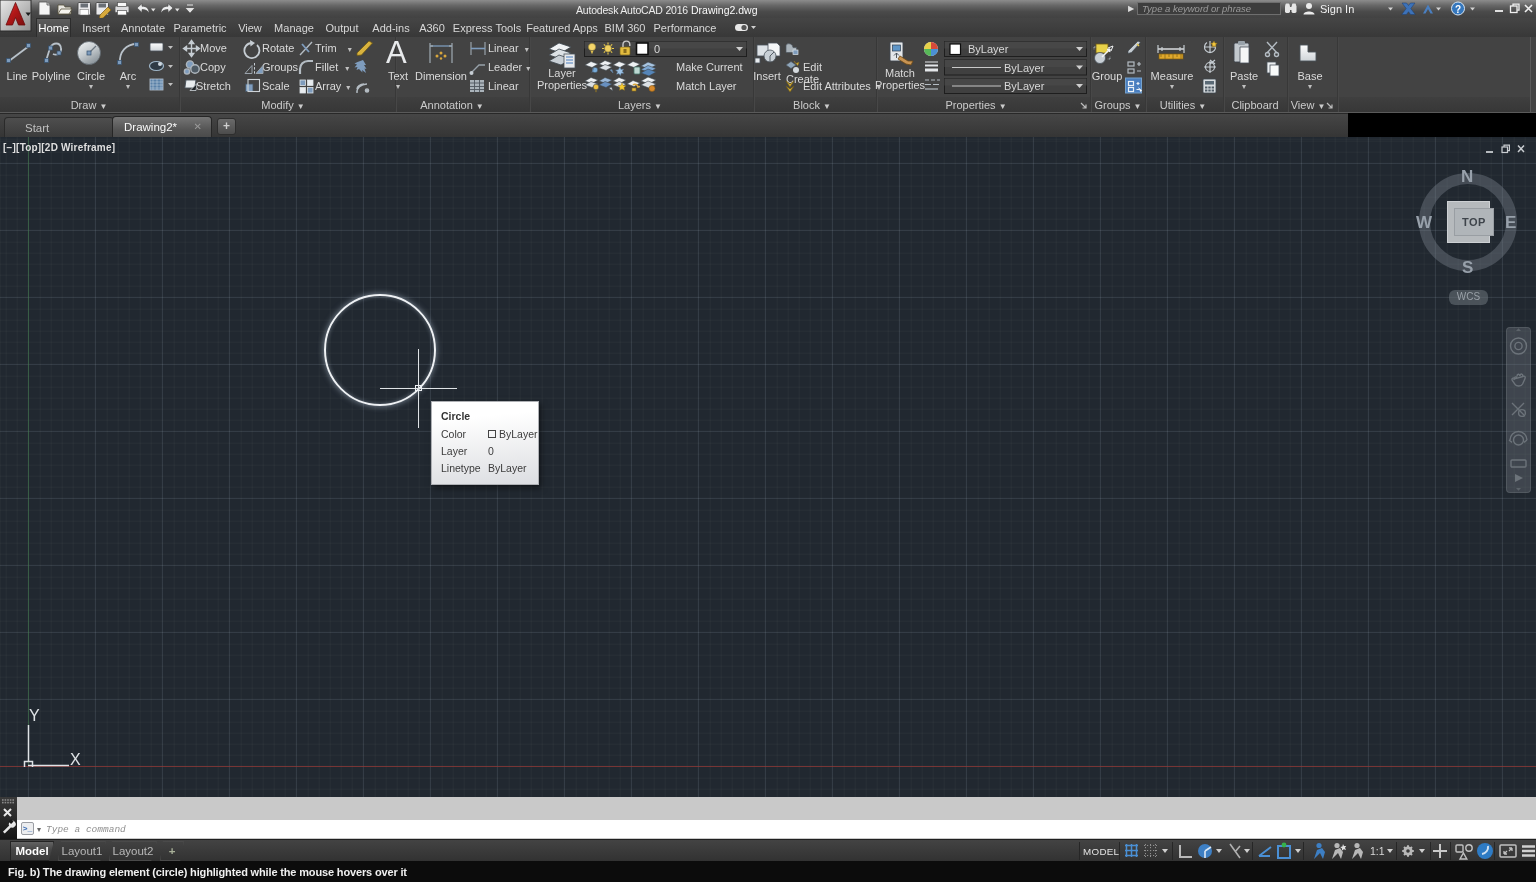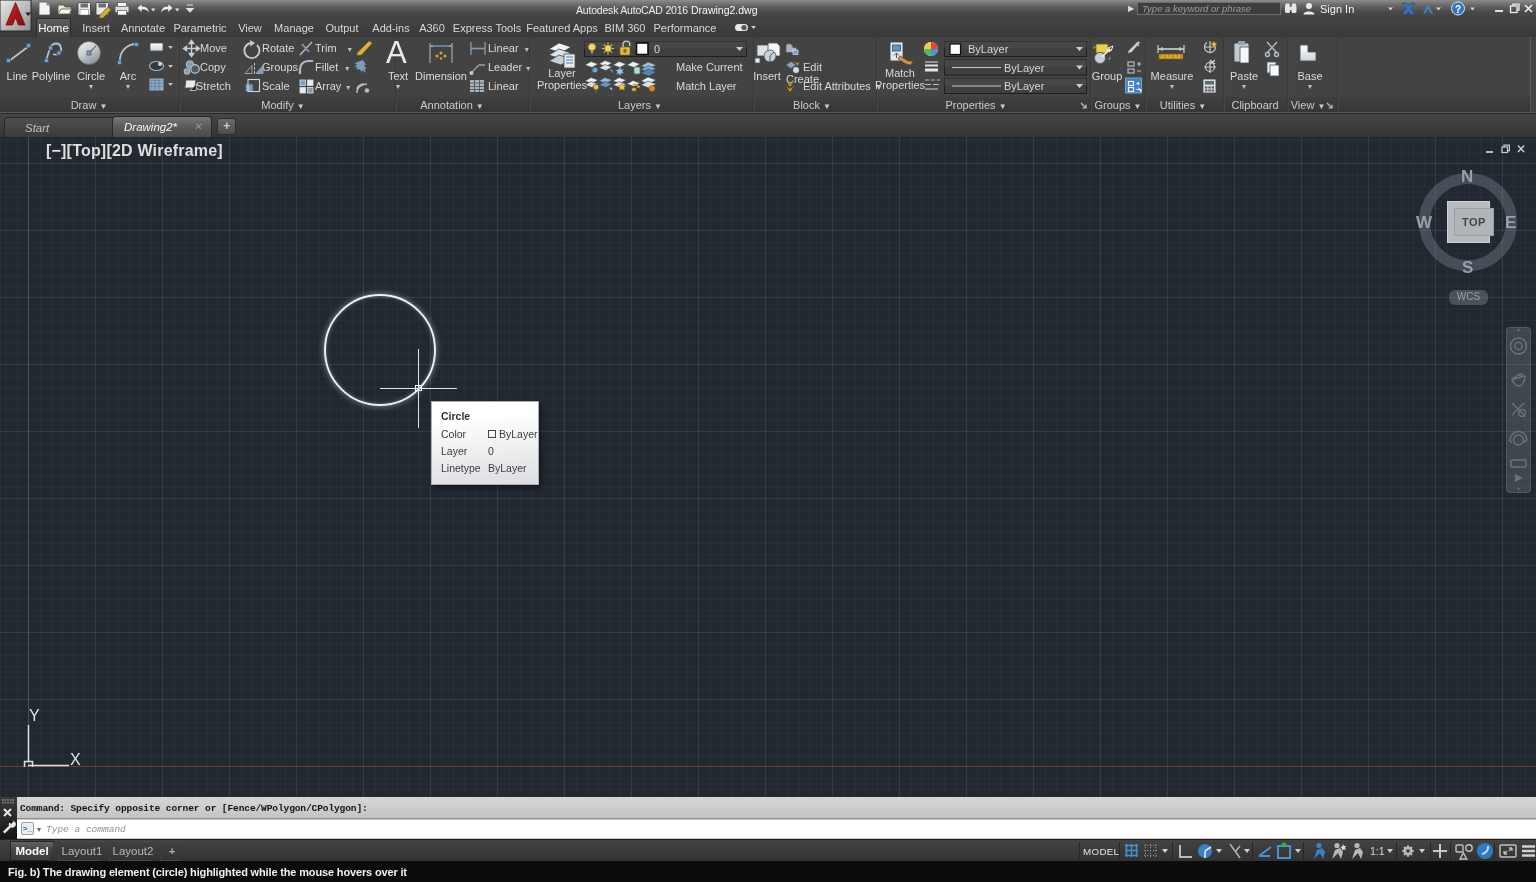--- a/index.html
+++ b/index.html
@@ -16,33 +16,33 @@
   #hometab { left:36px; top:0px; width:35px; height:19px; background:linear-gradient(#5d5d5d,#434343); border:1px solid #2c2c2c; border-bottom:none; color:#fff; text-align:center; line-height:18px; font-size:11.5px; }
   
   #ribbon { left:0; top:37px; width:1536px; height:76px; background:#434343; border-bottom:1px solid #5a5a5a; }
   #ribbon .strip { position:absolute; left:0; top:60px; width:1531px; height:15px; background:linear-gradient(#3f3f3f,#373737); }
   .sep { position:absolute; top:0; width:2px; height:75px; background:linear-gradient(to right,#303030,#4f4f4f); }
   .plabel { position:absolute; top:62px; font-size:11px; color:#cbcbcb; white-space:nowrap; }
   .rlabel { position:absolute; font-size:11px; color:#dadada; white-space:nowrap; }
   .rlabel.c { transform:translateX(-50%); }
   .caret:after { content:"▾"; font-size:8px; color:#c0c0c0; }
   
-  #filetabs { left:0; top:113px; width:1536px; height:24px; background:linear-gradient(#464646,#353535); border-top:1px solid #282828;font-style:italic;}
+  #filetabs { left:0; top:113px; width:1348px; height:24px; background:linear-gradient(#464646,#353535); border-top:1px solid #282828;}
   #tab-start { left:4px; top:3px; width:110px; height:21px; background:linear-gradient(#4e4e4e,#3a3a3a); border:1px solid #2a2a2a; border-bottom:none; border-radius:4px 4px 0 0; color:#c0c0c0; font-size:11.5px; line-height:20px; padding-left:20px;}
   #tab-d2 { left:112px; top:2px; width:100px; height:22px; background:linear-gradient(#757575,#555555 60%,#4a4a4a); border:1px solid #262626; border-bottom:none; border-radius:4px 4px 0 0; color:#fafafa; font-size:11.5px; line-height:20px; padding-left:11px;}
   #tab-plus { left:217px; top:4px; width:19px; height:17px; background:linear-gradient(#6a6a6a,#4c4c4c); border:1px solid #2e2e2e; border-radius:3px; color:#cfcfcf; text-align:center; line-height:15px; font-size:12px; font-weight:bold;}
   
   #viewport { left:0; top:137px; width:1536px; height:661px; background-color:#212830;
     background-image:
       repeating-linear-gradient(to right, rgba(173,196,221,0.10) 0 1px, transparent 1px 67px),
       repeating-linear-gradient(to bottom, rgba(173,196,221,0.10) 0 1px, transparent 1px 67px),
       repeating-linear-gradient(to right, rgba(255,255,255,0.030) 0 1px, transparent 1px 11.1667px),
       repeating-linear-gradient(to bottom, rgba(255,255,255,0.030) 0 1px, transparent 1px 11.1667px);
     background-position: 28px 26px, 28px 26px, 5.7px 3.7px, 5.7px 3.7px; }
-  #vplabel { left:3px; top:5px; font-size:16px; font-weight:bold; color:#dfdfdf; letter-spacing:0.2px;margin-left:43px; }
+  #vplabel { left:3px; top:5px; font-size:10px; font-weight:bold; color:#dfdfdf; letter-spacing:0.2px; }
   #greenaxis { left:28px; top:0; width:1px; height:629px; background:rgba(60,120,70,0.55); }
   #redaxis { left:0px; top:629px; width:1536px; height:1px; background:rgba(148,50,45,0.7); }
   #circle { left:324px; top:157px; width:112px; height:112px; border:2.5px solid #eef1f4; border-radius:50%;
     box-shadow:0 0 6px rgba(210,225,245,0.55), inset 0 0 4px rgba(210,225,245,0.35); }
   .chair { position:absolute; background:#dfe3e6; }
   #tooltip { left:431px; top:264px; width:108px; height:84px; background:linear-gradient(175deg,#ffffff 20%,#e9eaec 70%,#dcdee2); border:1px solid #aeb0b4; box-shadow:2px 3px 6px rgba(0,0,0,0.5); font-size:10.5px; color:#3c3c3c; }
   #tooltip .tt-title { position:absolute; left:9px; top:8px; font-weight:bold; color:#333; }
   #tooltip .lab { position:absolute; left:9px; white-space:nowrap; }
   #tooltip .val { position:absolute; left:56px; white-space:nowrap; }
   
@@ -618,23 +618,20 @@
     </div>
     <svg class="abs" id="ucs" style="left:18px;top:568px;" width="70" height="62" viewBox="0 0 70 62">
       <text x="11" y="16" fill="#dfe3e6" font-size="16" font-family="Liberation Sans">Y</text>
       <line x1="10.5" y1="20" x2="10.5" y2="56" stroke="#dfe3e6" stroke-width="1.5"></line>
       <line x1="10" y1="60.5" x2="51" y2="60.5" stroke="#dfe3e6" stroke-width="1.5"></line>
       <rect x="6.5" y="56.5" width="8" height="8" fill="none" stroke="#dfe3e6" stroke-width="1.5"></rect>
       <text x="52" y="60" fill="#dfe3e6" font-size="16" font-family="Liberation Sans">X</text>
     </svg>
   </div>
   <div class="abs" id="cmdarea">
-    <div id="cmd-hist">
-      <span>Command: Specify opposite corner or [Fence/WPolygon/CPolygon]:</span>
-    </div>
     <div id="cmd-input">
       <div id="ti-box">&gt;_</div>
       <span style="position:absolute;left:20px;top:5px;color:#666;font-size:8px;">▾</span>
       <span class="ph">Type a command</span>
     </div>
     <div id="cmd-left">
       <svg width="17" height="42" viewBox="0 0 17 42">
         <g fill="#8a8a8a">
           <rect x="2" y="2.2" width="1.6" height="1.6"></rect>
           <rect x="4.6" y="2.2" width="1.6" height="1.6"></rect>

